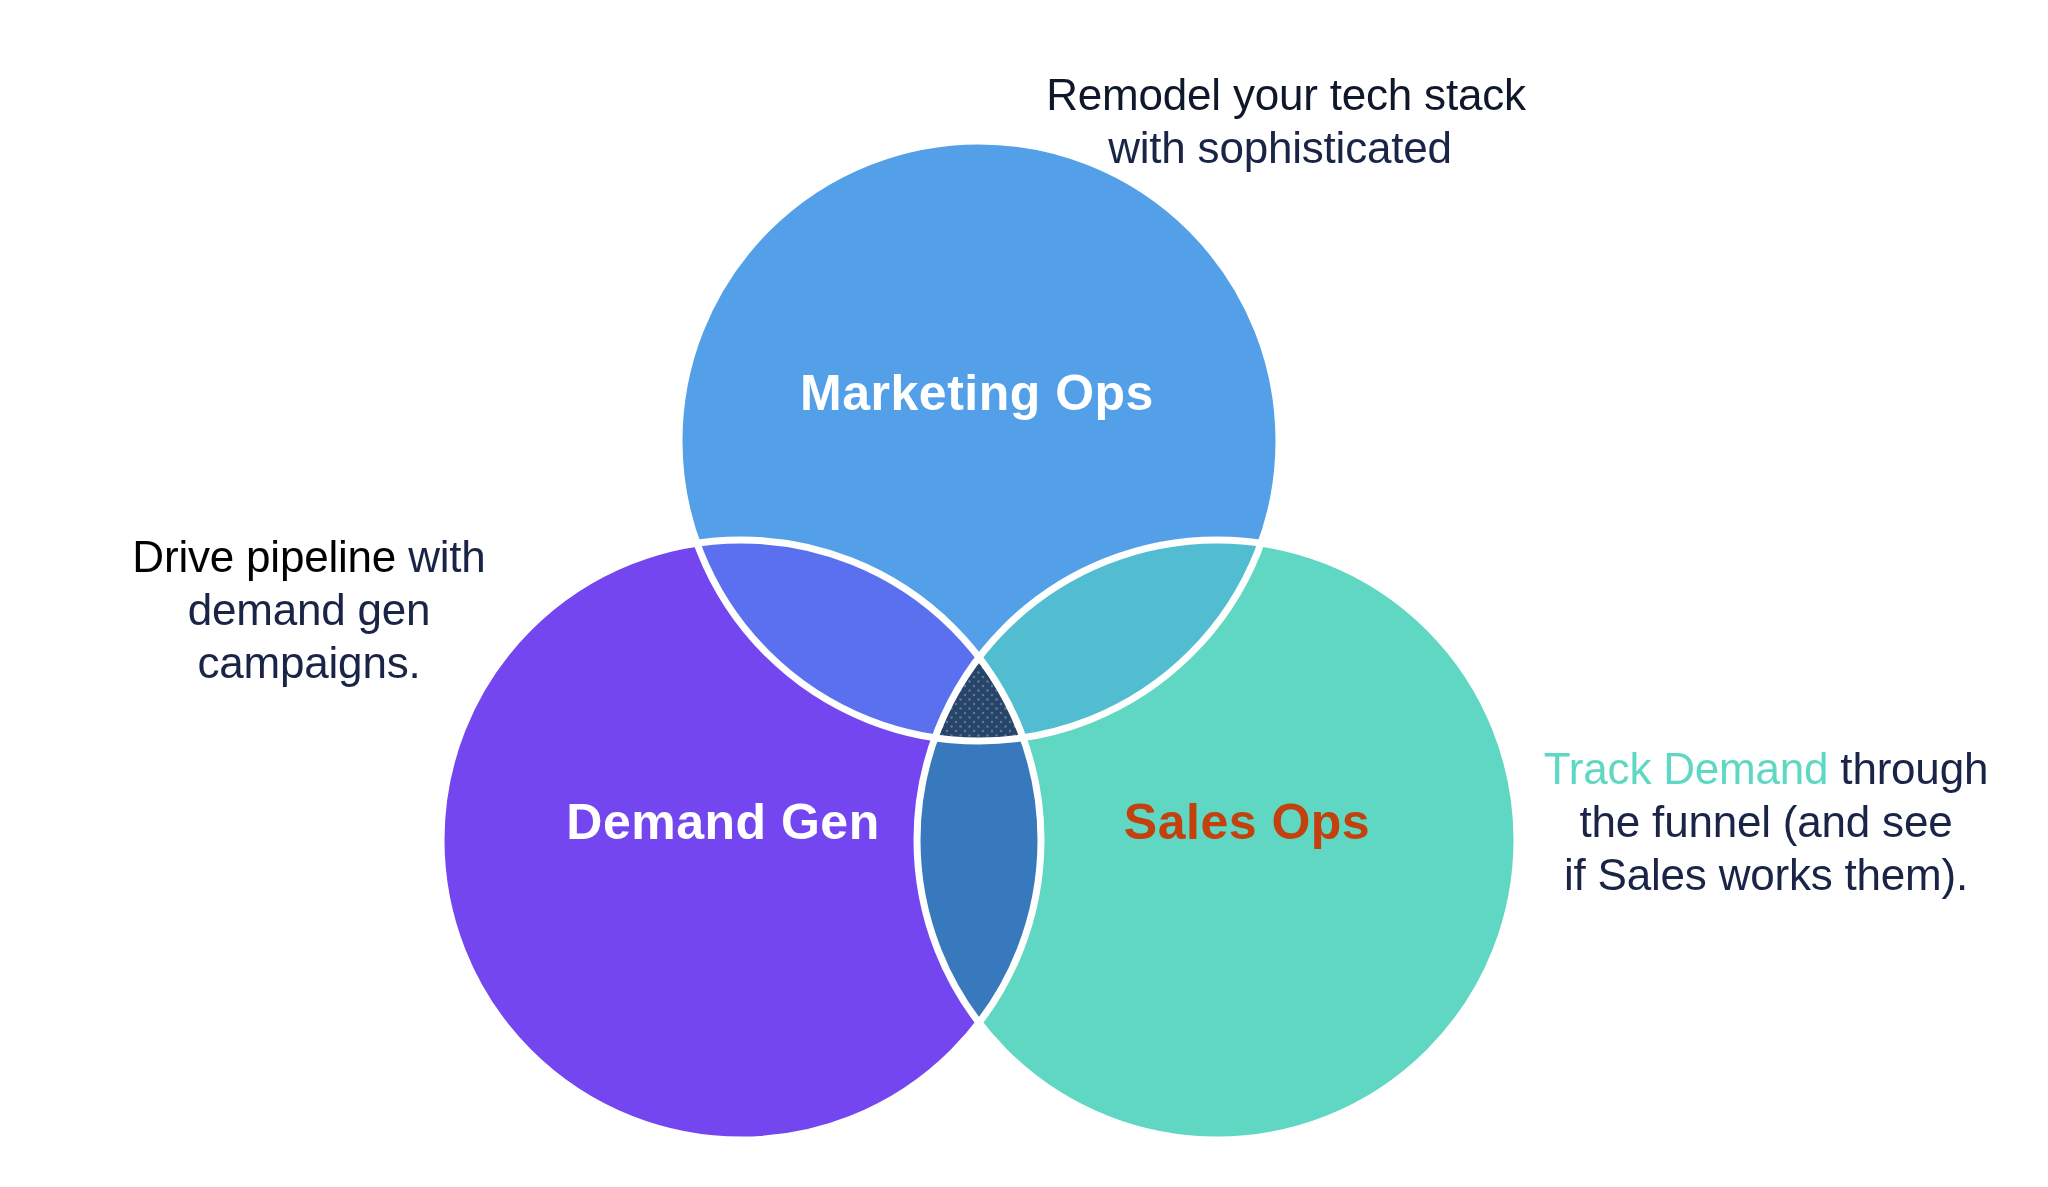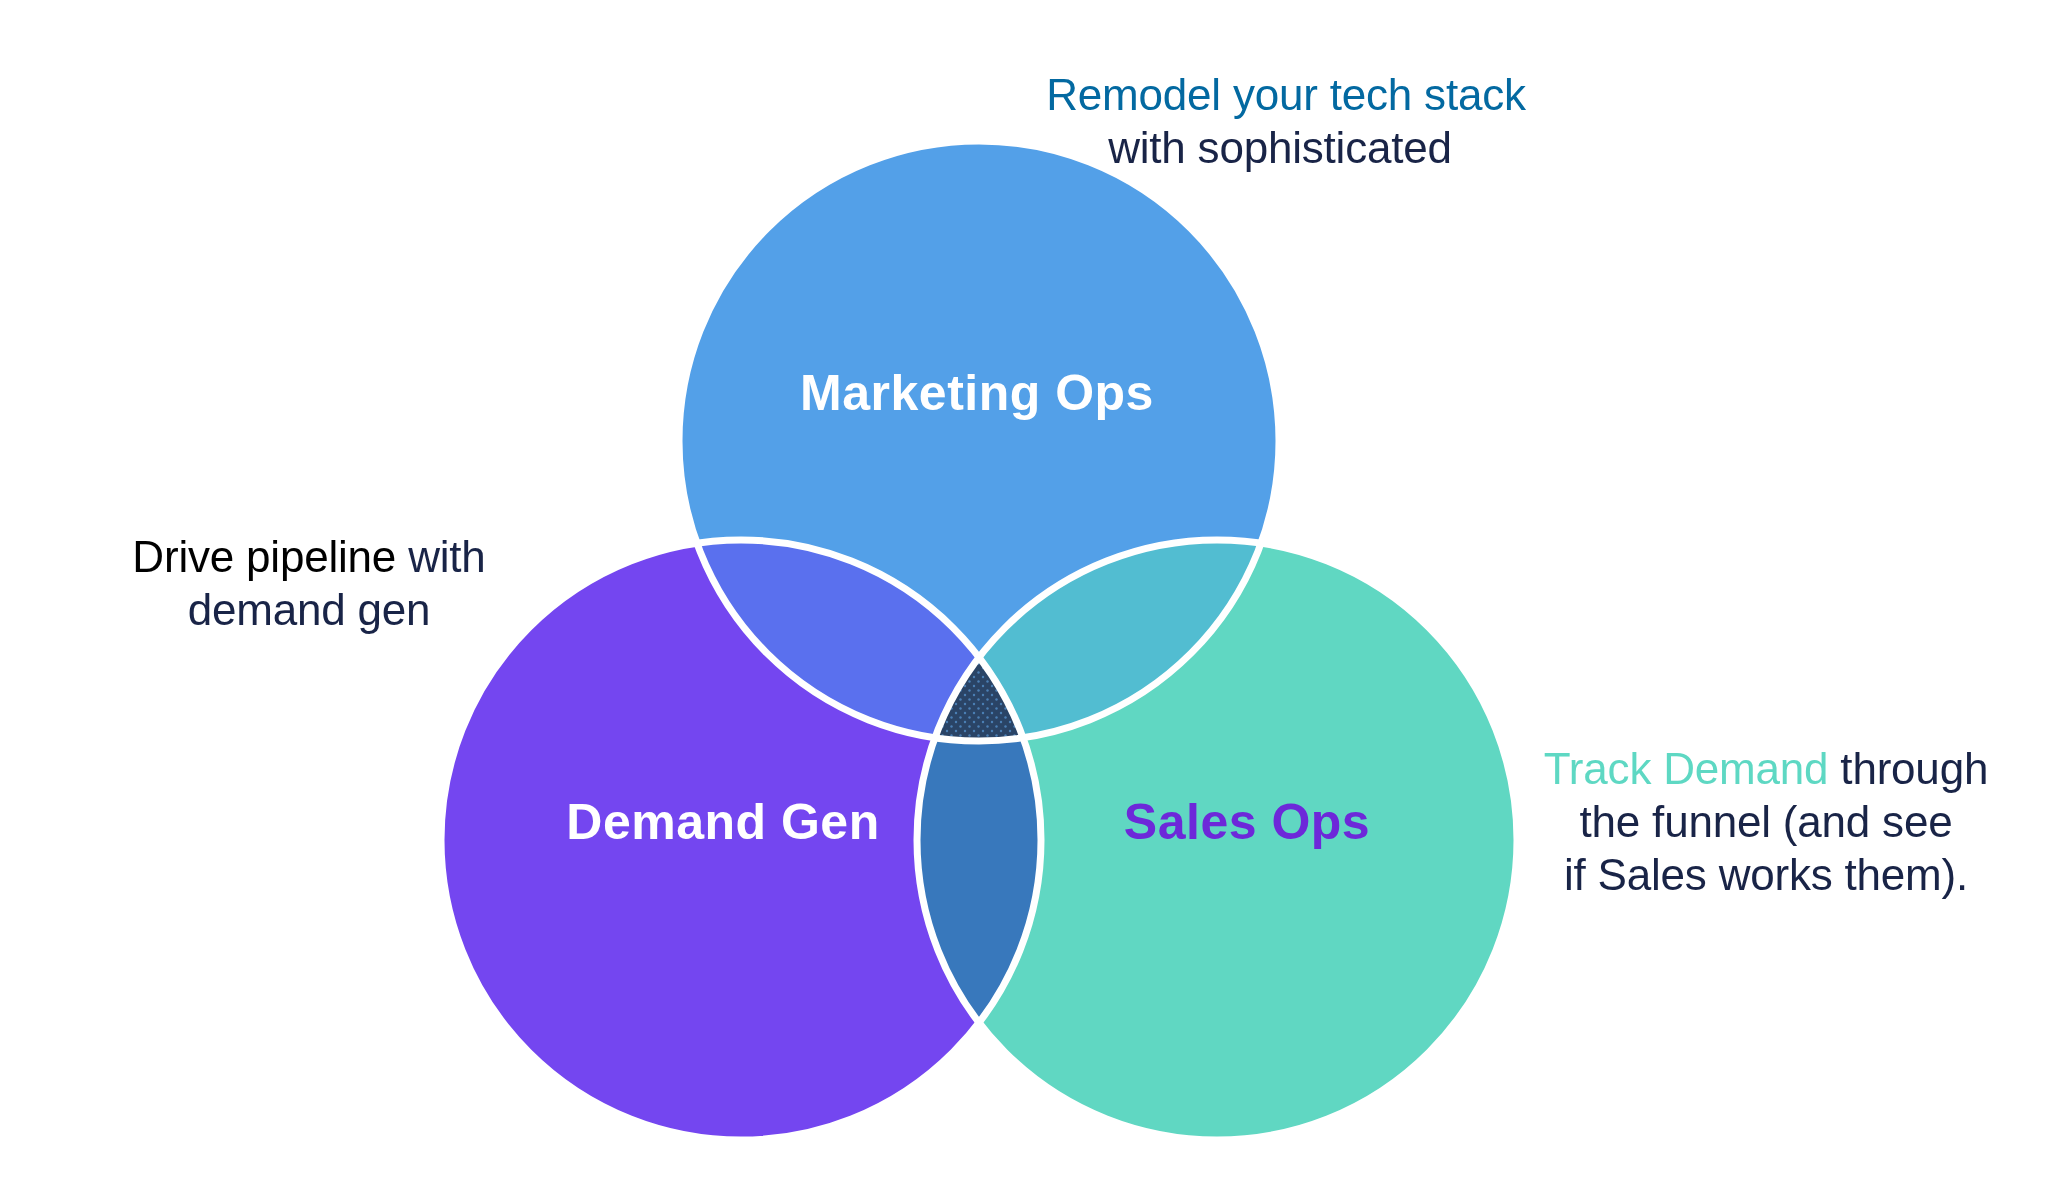--- a/index.html
+++ b/index.html
@@ -85,30 +85,31 @@
       </g>
     </g>
 
     <circle cx="979" cy="441" r="300" fill="none" stroke-width="7" stroke="#ffffff"></circle>
     <circle cx="741" cy="840" r="300" fill="none" stroke-width="7" stroke="#ffffff"></circle>
     <circle cx="1217" cy="840" r="300" fill="none" stroke-width="7" stroke="#ffffff"></circle>
   </svg>
 
   <div class="circle-label label-marketing" style="color: rgb(255, 255, 255);">Marketing Ops</div>
   <div class="circle-label label-demand" style="color: rgb(255, 255, 255);">Demand Gen</div>
-  <div class="circle-label label-sales" style="color: #6d28d9;">Sales Ops</div>
+  <div class="circle-label label-sales" style="color: #c2410c;">Sales Ops</div>
 
   <div class="ann ann-martech" style="color: rgb(25, 36, 71);">
-    <div class="line"><span style="color: #0369a1; margin-left: 12px;">Remodel your tech stack</span></div>
+    <div class="line"><span style="color: #0f172a; margin-left: 12px;">Remodel your tech stack</span></div>
     <div class="line">with sophisticated</div>
   </div>
 
   <div class="ann ann-pipeline" style="color: rgb(25, 36, 71);">
     <div class="line"><span style="color: #000000;">Drive pipeline</span><span> with</span></div>
     <div class="line">demand gen</div>
+    <div class="line">campaigns.</div>
   </div>
 
   <div class="ann ann-leads" style="color: rgb(25, 36, 71);">
     <div class="line"><span style="color: rgb(94, 216, 195);">Track Demand</span><span> through</span></div>
     <div class="line">the funnel (and see</div>
     <div class="line">if Sales works them).</div>
   </div>
 
 </div>
 

